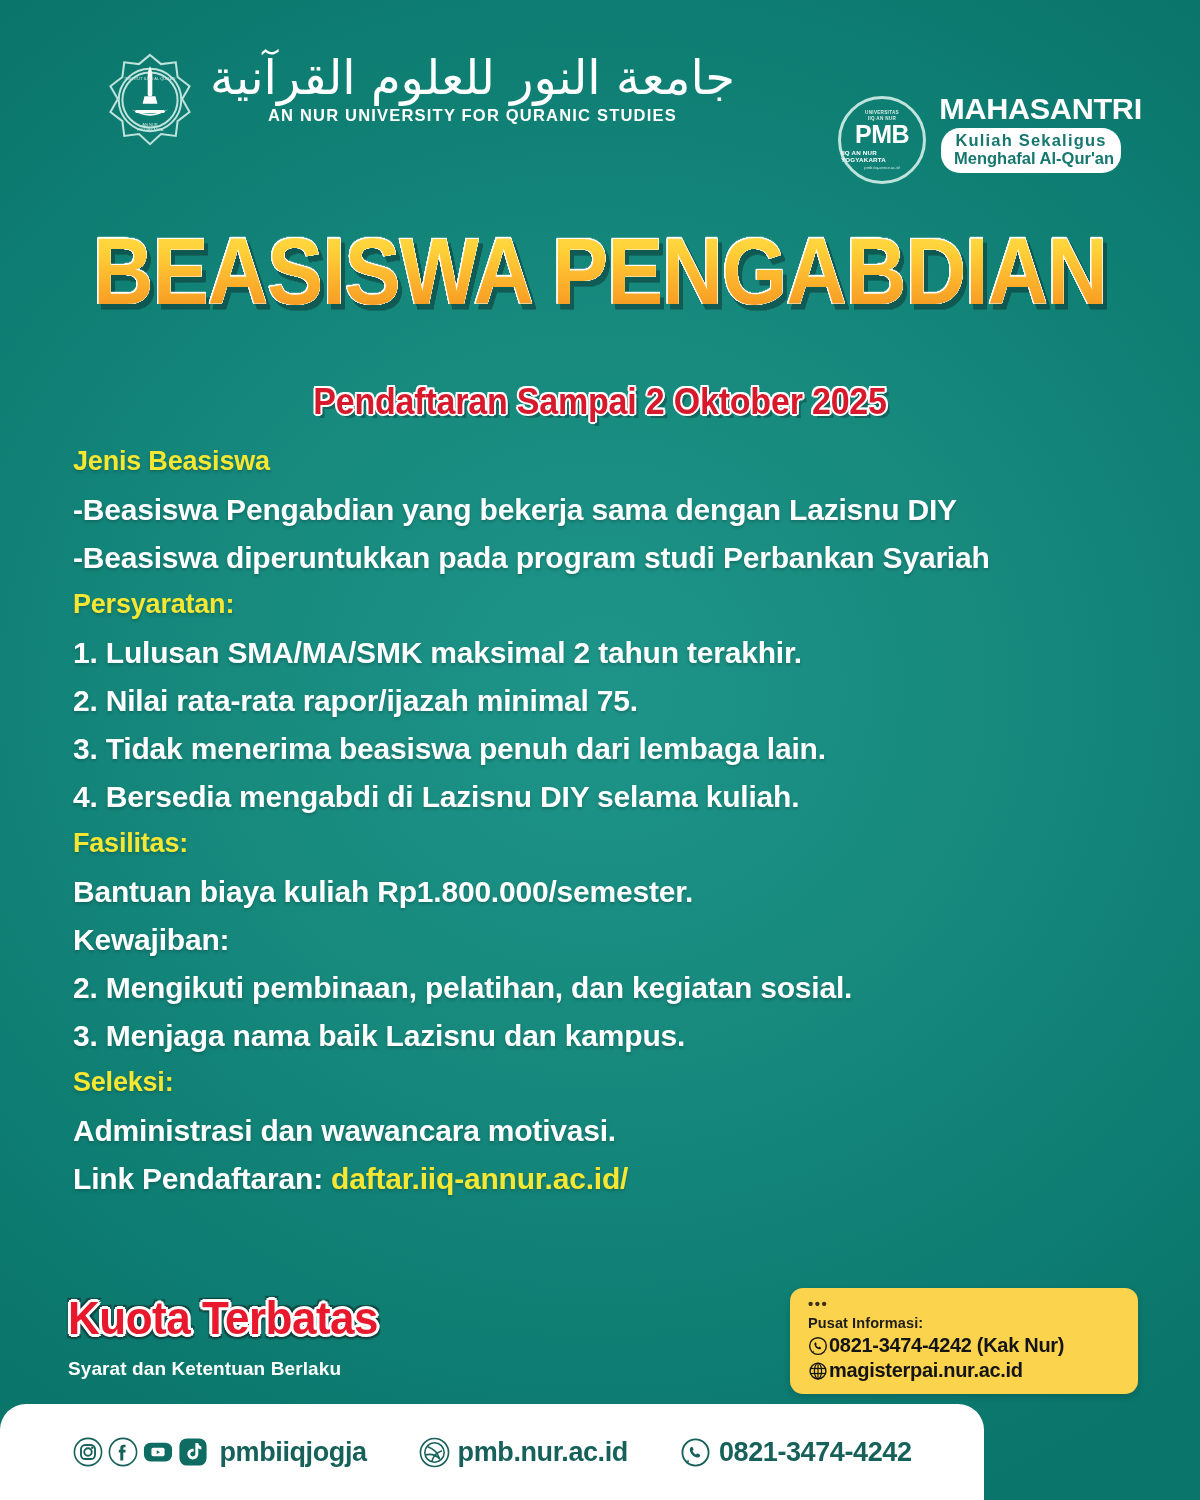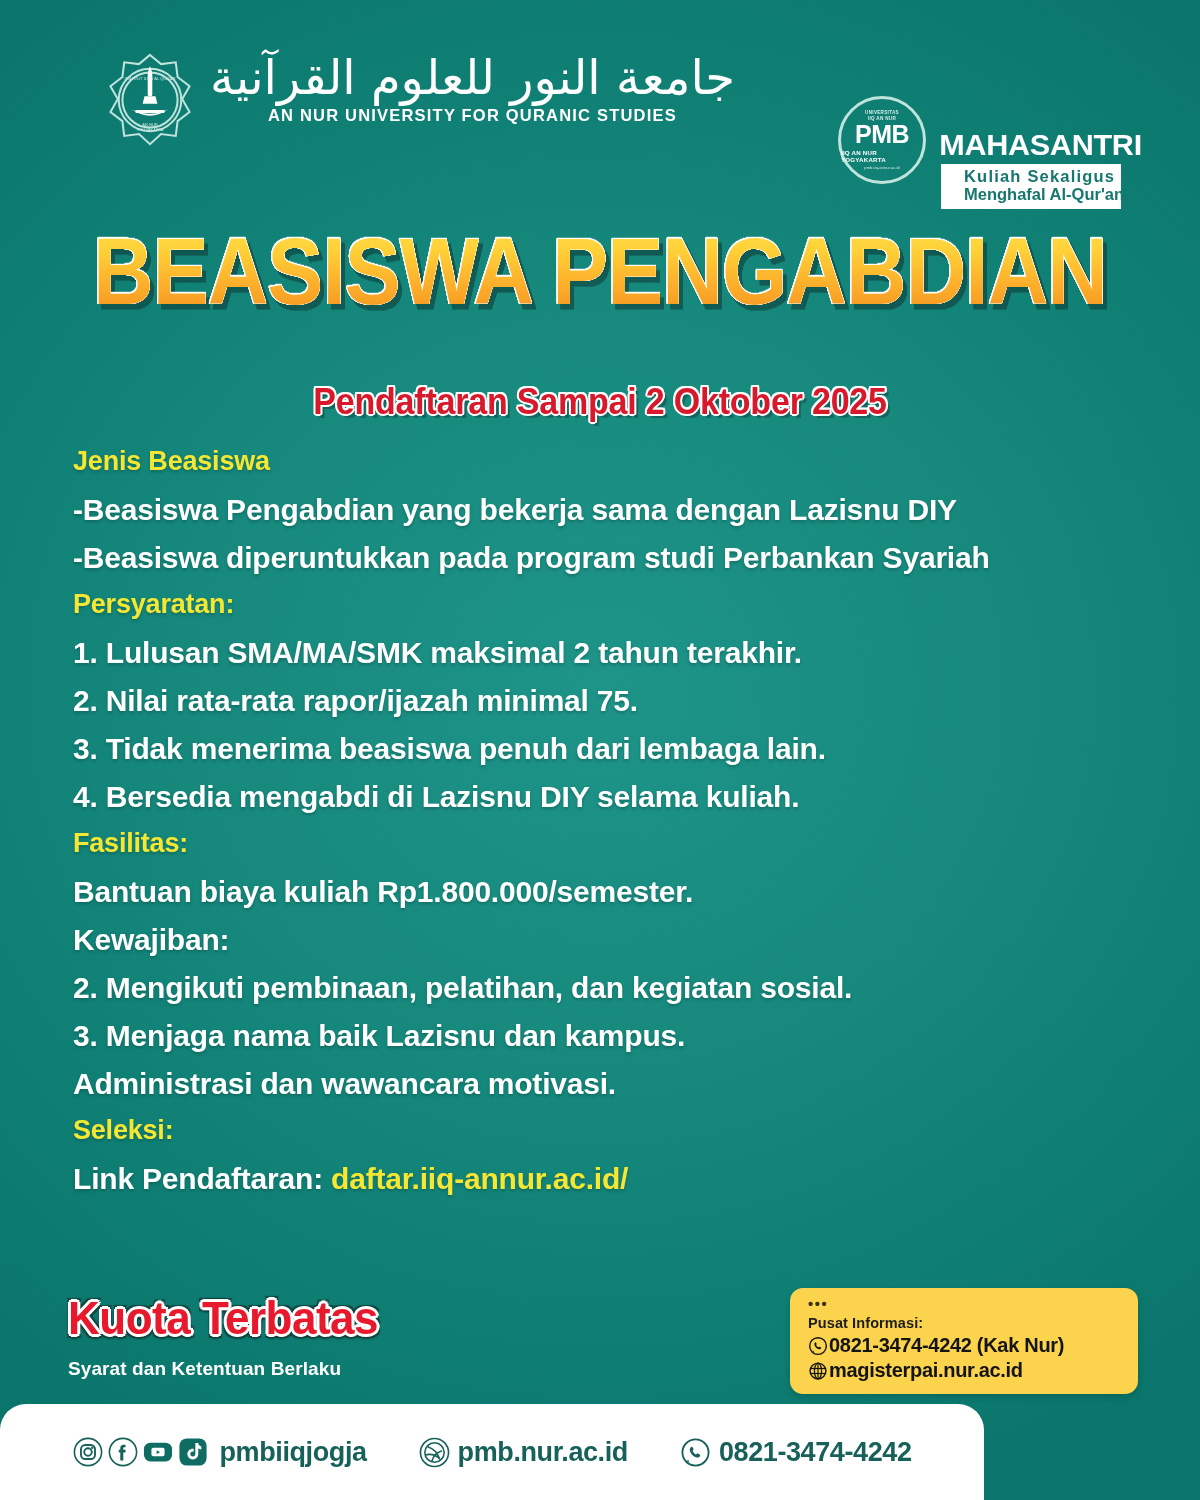--- a/index.html
+++ b/index.html
@@ -35,28 +35,28 @@
   .pmb-badge{ position:absolute; left:838px; top:52px; width:88px; height:88px;text-decoration:underline; }
   .pmb-ring{
     position:absolute; inset:0; border:3px solid #bfe3dd; border-radius:50%;
     display:flex; flex-direction:column; align-items:center; justify-content:center;
   }
   .pmb-top{ font-size:4.6px; color:#d7ece9; letter-spacing:.3px; line-height:1.25; text-align:center; font-weight:bold;}
   .pmb-main{ font-size:25px; font-weight:bold; color:#ffffff; letter-spacing:-0.5px; line-height:1;}
   .pmb-sub{ font-size:6.2px; font-weight:bold; color:#ffffff; letter-spacing:.2px; margin-top:2px;}
   .pmb-url{ font-size:4.2px; color:#cde6e2; margin-top:2px;}
 
-  .mahasantri{ position:absolute; left:941px; top:50px; width:180px; text-align:center;margin-top:36px;}
+  .mahasantri{ position:absolute; left:941px; top:50px; width:180px; text-align:center;}
   .mahasantri-title{
     font-size:30px; font-weight:bold; color:#ffffff; letter-spacing:-0.3px;
     line-height:1; font-family:"Liberation Sans", sans-serif;
     transform:scaleX(1.02);
   }
   .mahasantri-box{
-    margin-top:4px; background:#ffffff; border-radius:0; padding:4px 23px 5px;
+    margin-top:4px; background:#ffffff; border-radius:19px; padding:4px 13px 5px;
   }
   .mahasantri-l1,.mahasantri-l2{
     color:#15776e; font-weight:bold; font-size:16.5px; line-height:1.08; white-space:nowrap;
   }
   .mahasantri-l1{ letter-spacing:1.2px; }
   .mahasantri-l2{ letter-spacing:0px; }
 
   
   #title-wrap{ position:absolute; top:224px; left:0; right:0; text-align:center; height:140px;}
   .main-title{
@@ -200,22 +200,22 @@
       <div class="line head">Persyaratan:</div>
       <div class="line">1. Lulusan SMA/MA/SMK maksimal 2 tahun terakhir.</div>
       <div class="line">2. Nilai rata-rata rapor/ijazah minimal 75.</div>
       <div class="line">3. Tidak menerima beasiswa penuh dari lembaga lain.</div>
       <div class="line">4. Bersedia mengabdi di Lazisnu DIY selama kuliah.</div>
       <div class="line head">Fasilitas:</div>
       <div class="line">Bantuan biaya kuliah Rp1.800.000/semester.</div>
       <div class="line">Kewajiban:</div>
       <div class="line">2. Mengikuti pembinaan, pelatihan, dan kegiatan sosial.</div>
       <div class="line">3. Menjaga nama baik Lazisnu dan kampus.</div>
+      <div class="line head">Seleksi:</div>
       <div class="line">Administrasi dan wawancara motivasi.</div>
-      <div class="line head">Seleksi:</div>
       <div class="line" style="margin-top: 8px;"><span>Link Pendaftaran: </span><span class="hl">daftar.iiq-annur.ac.id/</span></div>
     </div>
 
   <div class="kuota">
     <div class="kuota-title">Kuota Terbatas</div>
     <div class="kuota-sub">Syarat dan Ketentuan Berlaku</div>
   </div>
 
   <div class="infobox">
     <div class="info-dots">•••</div>

